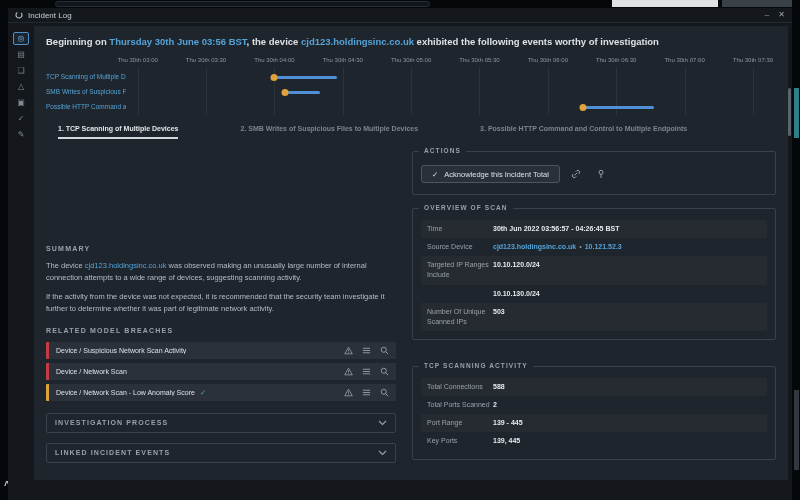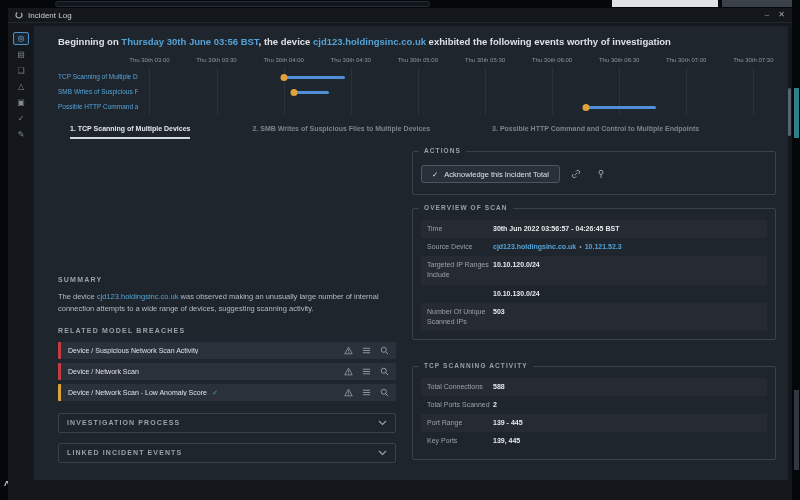--- a/index.html
+++ b/index.html
@@ -28,21 +28,21 @@
   .win-controls { margin-left: auto; display: flex; gap: 9px; }
   .win-btn { color: #9aa1a9; font-size: 8px; line-height: 8px; cursor: default; }
   .window-body { flex: 1; display: flex; min-height: 0; }
 
   
   .side-rail { width: 26px; flex-shrink: 0; padding-top: 9px; display: flex; flex-direction: column; align-items: center; gap: 3px; }
   .rail-icon { width: 16px; height: 13px; display: flex; align-items: center; justify-content: center; color: #828a93; font-size: 8px; border: 1px solid transparent; border-radius: 2px; }
   .rail-icon.active { border-color: #4e8fc7; background: rgba(78,143,199,0.12); color: #7db3dd; }
 
   
-  .page { flex: 1; min-width: 0; background: #1f252c; margin: 3px 4px 20px 0; padding: 8px 12px 10px 22px; position: relative; overflow: hidden; }
+  .page { flex: 1; min-width: 0; background: #1f252c; margin: 3px 4px 20px 0; padding: 8px 12px 10px 10px; position: relative; overflow: hidden; }
   .page-heading { font-size: 9.5px; font-weight: bold; color: #dde1e6; margin: 2px 0 10px 2px; white-space: nowrap; }
   .link { color: #54a3d8; text-decoration: none; cursor: pointer; }
 
   
   .timeline { display: flex; height: 60px; margin: 0 2px 0 2px; }
   .tl-labels { width: 80px; flex-shrink: 0; padding-top: 12px; }
   .tl-rowlabel { height: 15px; line-height: 15px; font-size: 6.5px; color: #54a3d8; white-space: nowrap; overflow: hidden; cursor: pointer; }
   .tl-plot { flex: 1; position: relative; }
   .tl-tick { position: absolute; top: 0; transform: translateX(-50%); font-size: 6px; color: #8d959e; white-space: nowrap; }
   .tl-gridline { position: absolute; top: 10px; bottom: 2px; width: 1px; background: #2b323b; }
@@ -186,20 +186,21 @@
         <div class="tab">3. Possible HTTP Command and Control to Multiple Endpoints</div>
       </div>
 
       <div class="columns">
 
         <div class="left-col">
 
           <div class="sec">
             <div class="sec-title">SUMMARY</div>
             <p class="summary-p"><span>The device </span><span class="link">cjd123.holdingsinc.co.uk</span><span> was observed making an unusually large number of internal connection attempts to a wide range of devices, suggesting scanning activity.</span></p>
+            <p class="summary-p">If the activity from the device was not expected, it is recommended that the security team investigate it further to determine whether it was part of legitimate network activity.</p>
           </div>
 
           <div class="sec">
             <div class="sec-title">RELATED MODEL BREACHES</div>
 
             <div class="breach-row" style="border-left-color: rgb(196, 60, 66);">
               <span class="breach-label">Device / Suspicious Network Scan Activity</span>
 
               <span class="breach-icons">
                 <svg width="9" height="9" viewBox="0 0 10 10">

